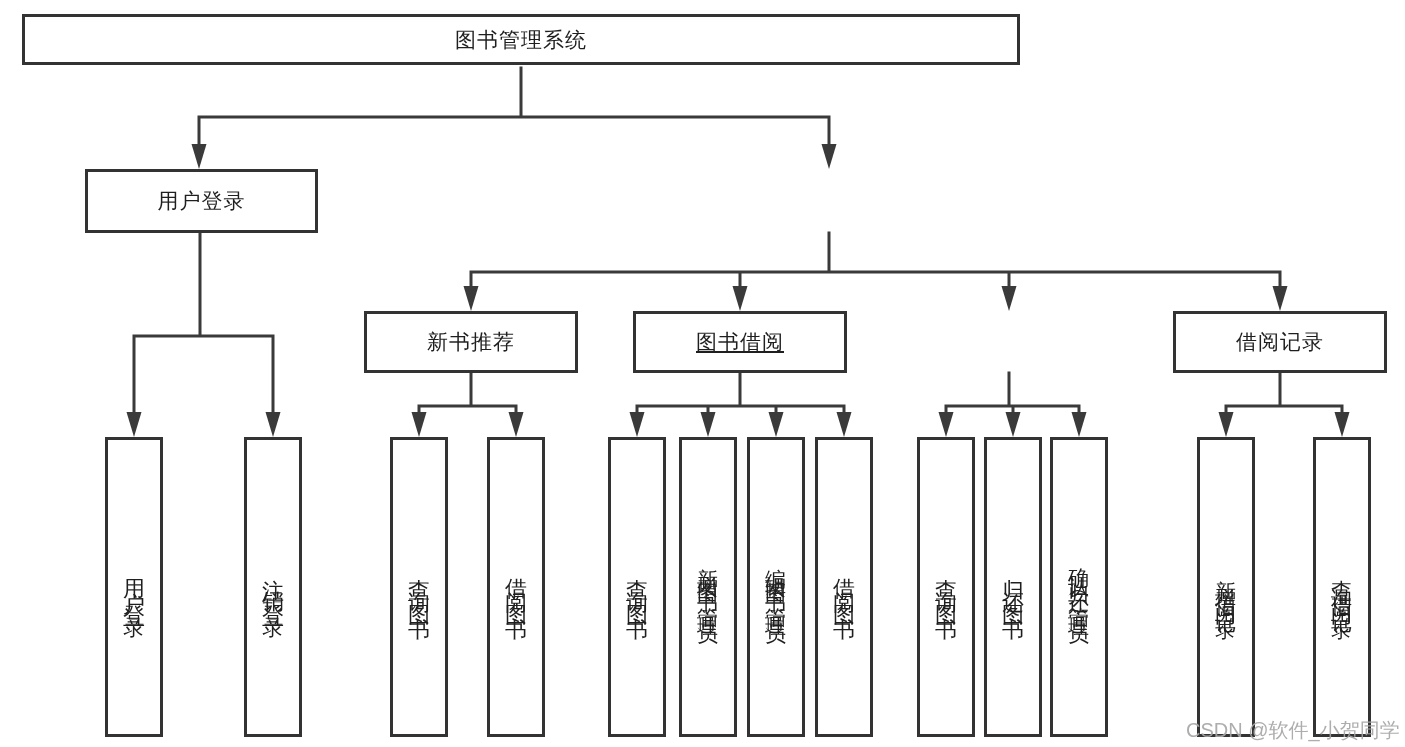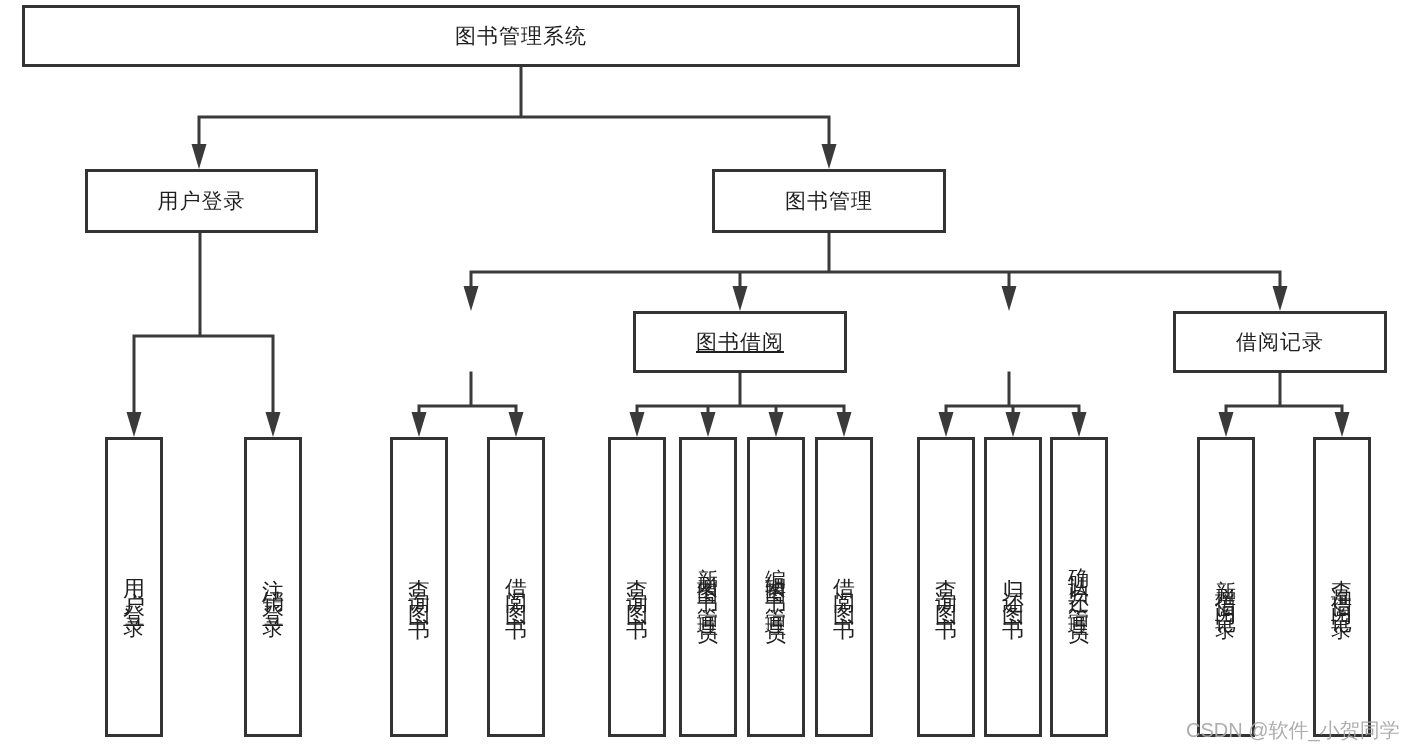--- a/index.html
+++ b/index.html
@@ -102,31 +102,31 @@
       <polygon points="768.5,412 783.5,412 776,437"></polygon>
       <polygon points="836.5,412 851.5,412 844,437"></polygon>
       <polygon points="938.5,412 953.5,412 946,437"></polygon>
       <polygon points="1005.5,412 1020.5,412 1013,437"></polygon>
       <polygon points="1071.5,412 1086.5,412 1079,437"></polygon>
       <polygon points="1218.5,412 1233.5,412 1226,437"></polygon>
       <polygon points="1334.5,412 1349.5,412 1342,437"></polygon>
     </g>
   </svg>
 
-  <div class="box" style="left:22px; top:5px; width:998px; height:62px;text-align:right;">
+  <div class="box" style="left:22px; top:14px; width:998px; height:51px;text-align:right;">
     <span class="h-label">图书管理系统</span>
   </div>
 
   <div class="box" style="left:85px; top:169px; width:233px; height:64px;">
     <span class="h-label">用户登录</span>
   </div>
-  <div class="box" style="left:712px; top:169px; width:234px; height:64px;">
-    <span class="h-label">图书管理</span>
+
+  <div class="box" style="left:364px; top:311px; width:214px; height:62px;">
+    <span class="h-label">新书推荐</span>
   </div>
-
   <div class="box" style="left:633px; top:311px; width:214px; height:62px;text-decoration:underline;">
     <span class="h-label">图书借阅</span>
   </div>
   <div class="box" style="left:1173px; top:311px; width:214px; height:62px;">
     <span class="h-label">借阅记录</span>
   </div>
 
   <div class="box leaf" style="left:105px;">
     <span class="v-label">用户登录</span>
   </div>

